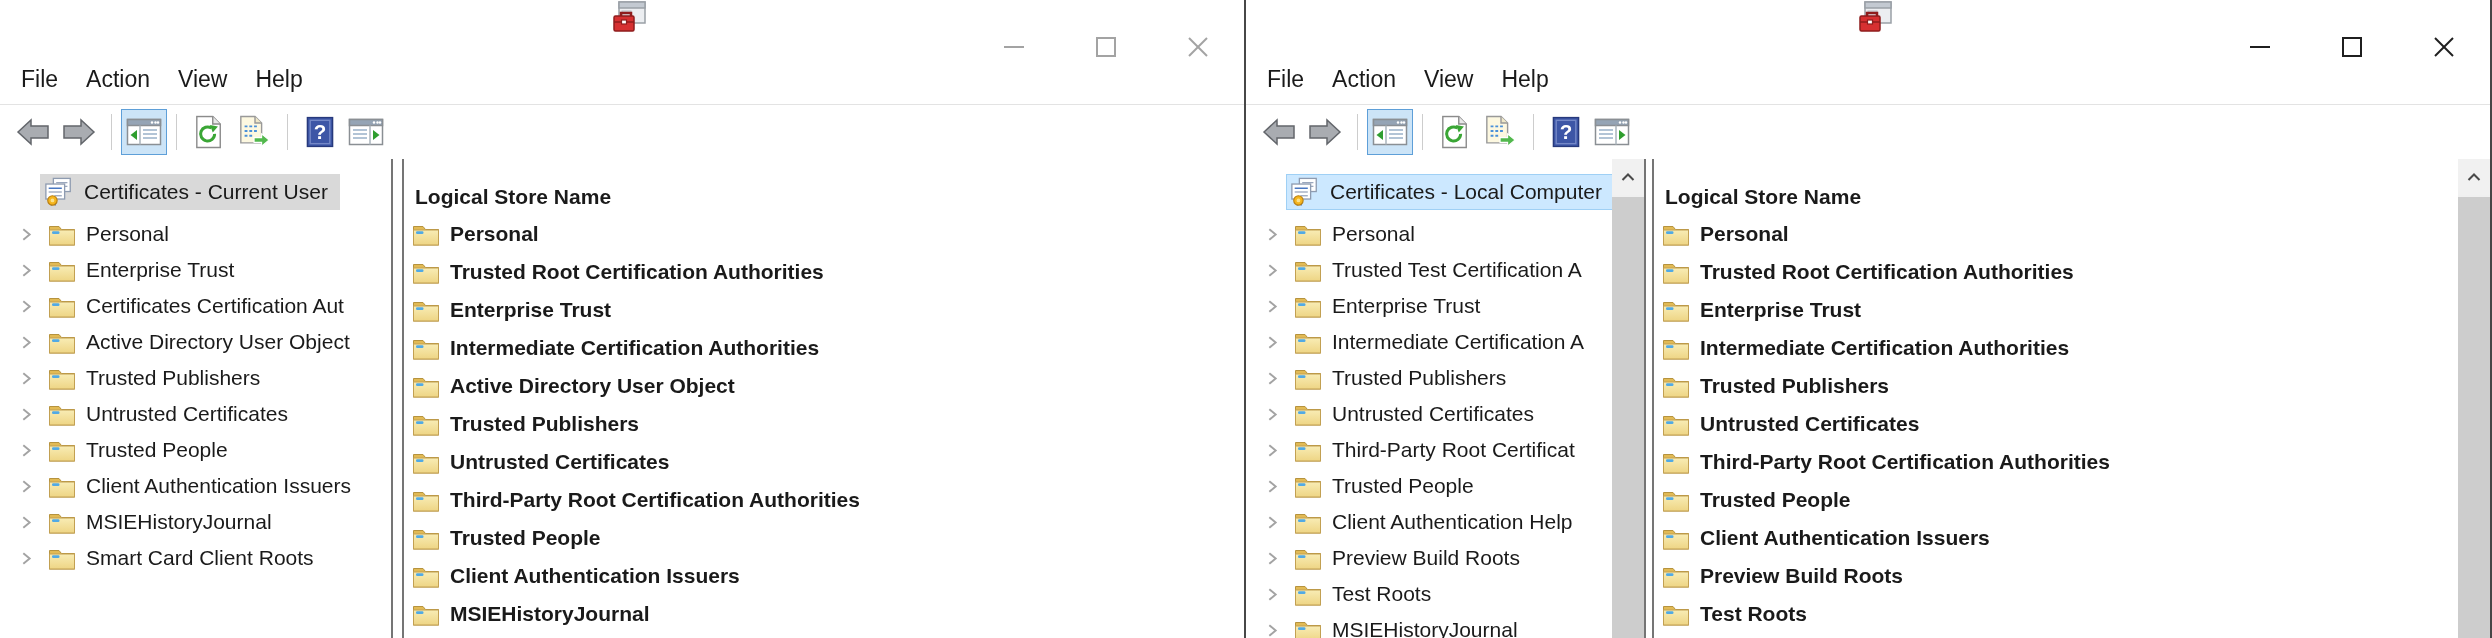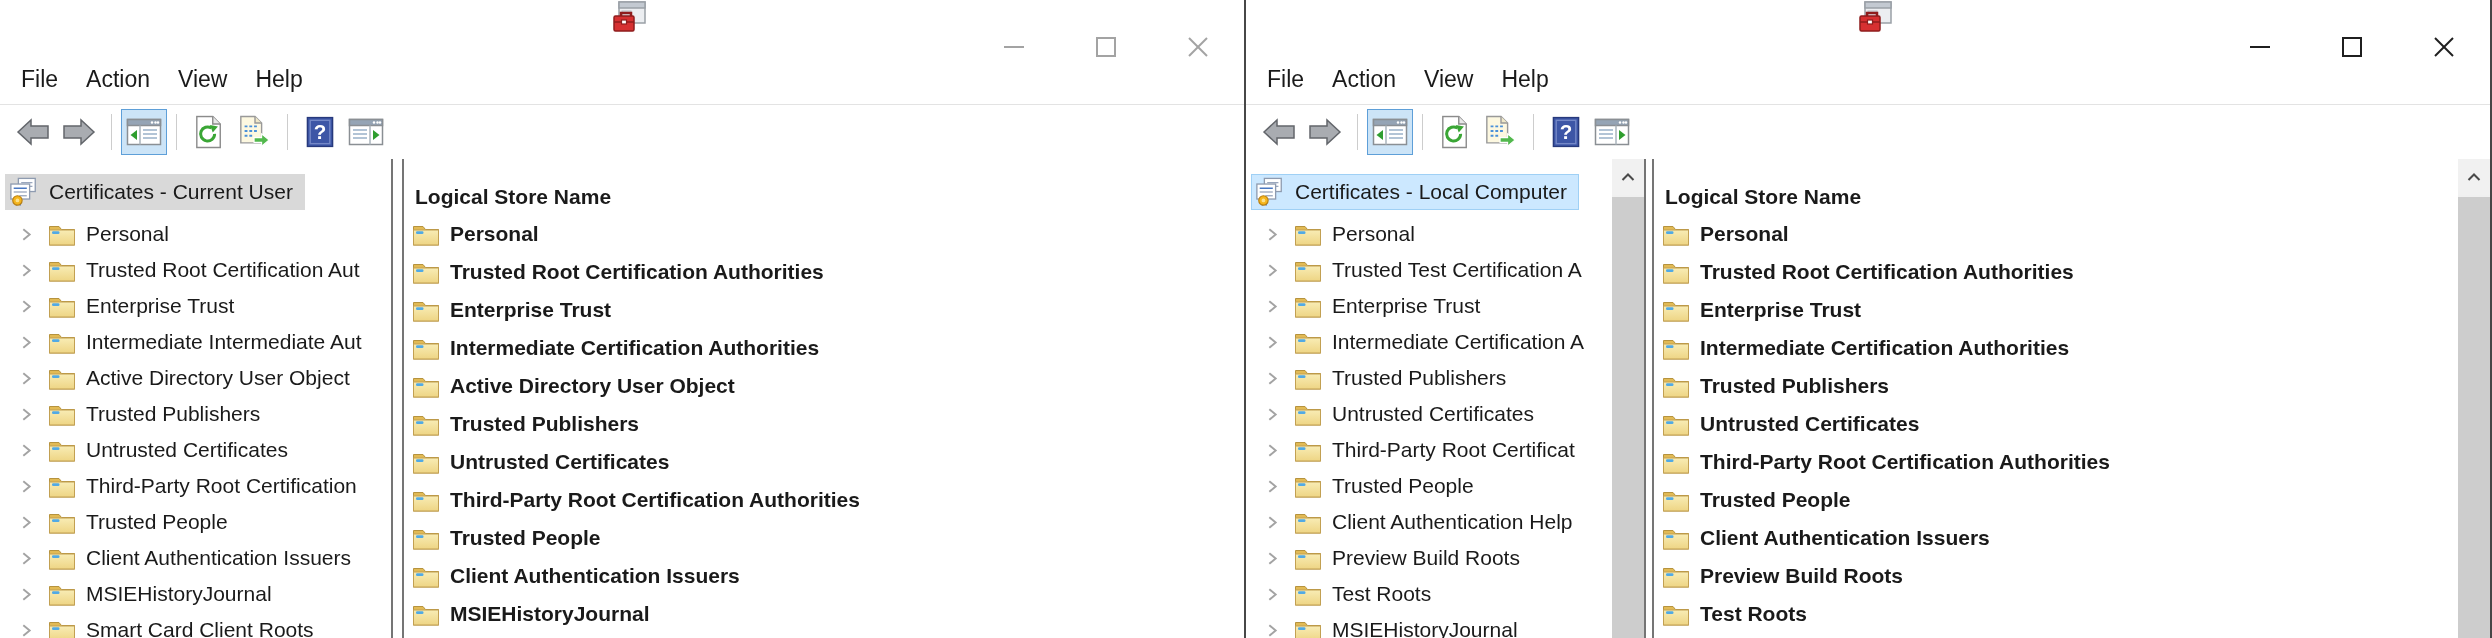--- a/index.html
+++ b/index.html
@@ -39,21 +39,21 @@
   #win-left  .tree-pane { width:391px; border-right:2px solid #757575; }
   #win-right .tree-pane { width:366px; }
   .tree-divider { position:absolute; top:0; bottom:0; width:2px; background:#757575; }
   #win-right .tree-divider { left:398px; }
   .list-pane { position:absolute; top:0; bottom:0; overflow:hidden; border-left:2px solid #757575; }
   #win-left  .list-pane { left:402px; right:0; }
   #win-right .list-pane { left:406px; right:32px; }
 
   
   .tree { padding-top:9px; }
-  .tree-root { height:48px; display:flex; align-items:center; padding-left:5px; white-space:nowrap; }
+  .tree-root { height:48px; display:flex; align-items:center; padding-left:5px; white-space:nowrap;margin-left:35px; }
   .root-chip { display:inline-flex; align-items:center; height:36px; padding:0 12px 0 3px; gap:9px; }
   .win-inactive .root-chip { background:#d9d9d9; }
   .win-active   .root-chip { background:#cce8ff; box-shadow:0 0 0 1px #9fd0f5 inset; }
   .tree-row { height:36px; display:flex; align-items:center; padding-left:18px; white-space:nowrap; }
   .chevron { width:30px; flex:0 0 auto; display:flex; align-items:center; }
   .tree-row .f-icon, .list-row .f-icon { width:28px; height:23px; flex:0 0 auto; display:flex; margin-right:10px; }
   .label, .root-label { font-size:21px; }
 
   
   .list { padding:20px 0 0 8px;font-weight:bold; }
@@ -267,33 +267,20 @@
                   </svg>
                 </span>
                 <span class="f-icon">
                   <svg viewBox="0 0 28 23" width="28" height="23">
                     <use href="#i-folder"></use>
                   </svg>
                 </span>
                 <span class="label">Personal</span>
               </div>
 
-              <div class="tree-row">
-                <span class="chevron">
-                  <svg viewBox="0 0 16 16" width="17" height="17">
-                    <use href="#i-chev-right"></use>
-                  </svg>
-                </span>
-                <span class="f-icon">
-                  <svg viewBox="0 0 28 23" width="28" height="23">
-                    <use href="#i-folder"></use>
-                  </svg>
-                </span>
-                <span class="label">Trusted Root Certification Aut</span>
-              </div>
 
               <div class="tree-row">
                 <span class="chevron">
                   <svg viewBox="0 0 16 16" width="17" height="17">
                     <use href="#i-chev-right"></use>
                   </svg>
                 </span>
                 <span class="f-icon">
                   <svg viewBox="0 0 28 23" width="28" height="23">
                     <use href="#i-folder"></use>
@@ -306,21 +293,21 @@
                 <span class="chevron">
                   <svg viewBox="0 0 16 16" width="17" height="17">
                     <use href="#i-chev-right"></use>
                   </svg>
                 </span>
                 <span class="f-icon">
                   <svg viewBox="0 0 28 23" width="28" height="23">
                     <use href="#i-folder"></use>
                   </svg>
                 </span>
-                <span class="label">Intermediate Intermediate Aut</span>
+                <span class="label">Certificates Certification Aut</span>
               </div>
 
               <div class="tree-row">
                 <span class="chevron">
                   <svg viewBox="0 0 16 16" width="17" height="17">
                     <use href="#i-chev-right"></use>
                   </svg>
                 </span>
                 <span class="f-icon">
                   <svg viewBox="0 0 28 23" width="28" height="23">
@@ -351,33 +338,20 @@
                   </svg>
                 </span>
                 <span class="f-icon">
                   <svg viewBox="0 0 28 23" width="28" height="23">
                     <use href="#i-folder"></use>
                   </svg>
                 </span>
                 <span class="label">Untrusted Certificates</span>
               </div>
 
-              <div class="tree-row">
-                <span class="chevron">
-                  <svg viewBox="0 0 16 16" width="17" height="17">
-                    <use href="#i-chev-right"></use>
-                  </svg>
-                </span>
-                <span class="f-icon">
-                  <svg viewBox="0 0 28 23" width="28" height="23">
-                    <use href="#i-folder"></use>
-                  </svg>
-                </span>
-                <span class="label">Third-Party Root Certification</span>
-              </div>
 
               <div class="tree-row">
                 <span class="chevron">
                   <svg viewBox="0 0 16 16" width="17" height="17">
                     <use href="#i-chev-right"></use>
                   </svg>
                 </span>
                 <span class="f-icon">
                   <svg viewBox="0 0 28 23" width="28" height="23">
                     <use href="#i-folder"></use>

